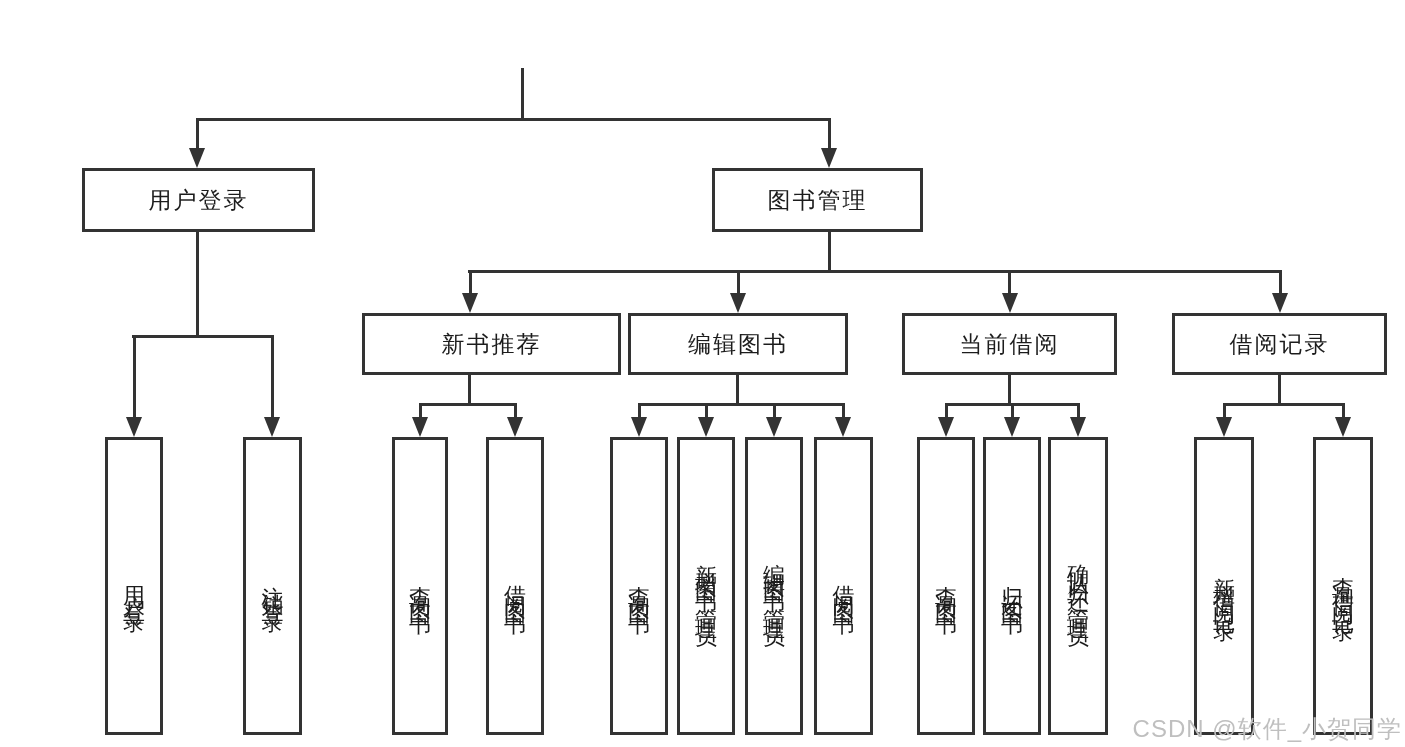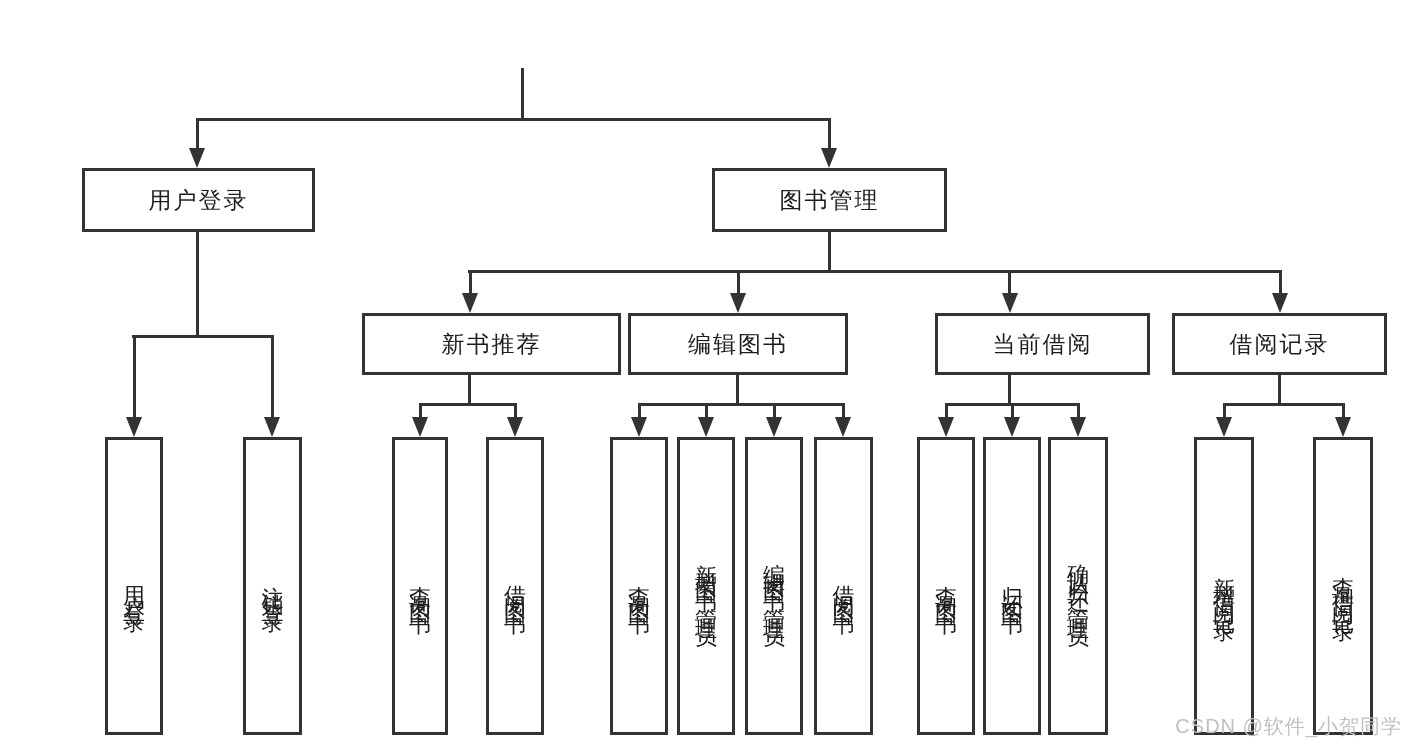--- a/index.html
+++ b/index.html
@@ -23,38 +23,38 @@
   }
   .vl{ position:absolute; width:3px; background:var(--line); }
   .hl{ position:absolute; height:3px; background:var(--line); }
   .ah{
     position:absolute; width:0; height:0;
     border-left:8px solid transparent; border-right:8px solid transparent;
     border-top:20px solid var(--line);
   }
   .watermark{
     position:absolute; top:713px; right:3px; z-index:6;
-    font-size:20px; letter-spacing:1px; color:var(--watermark); white-space:nowrap;
+    font-size:24px; letter-spacing:1px; color:var(--watermark); white-space:nowrap;
   }
 </style>
 </head>
 <body>
 
 <div id="canvas">
 
 
   <div class="vl" style="left:521px;top:68px;height:52px"></div>
   <div class="hl" style="left:196px;top:118px;width:635px"></div>
   <div class="vl" style="left:196px;top:118px;height:33px"></div>
   <div class="vl" style="left:828px;top:118px;height:33px"></div>
   <div class="ah" style="left:189px;top:148px"></div>
   <div class="ah" style="left:821px;top:148px"></div>
 
   <div class="box hbox" style="left:82px;top:168px;width:233px;height:64px">用户登录</div>
-  <div class="box hbox" style="left:712px;top:168px;width:235px;height:64px">图书管理</div>
+  <div class="box hbox" style="left:712px;top:168px;width:211px;height:64px">图书管理</div>
 
   <div class="vl" style="left:196px;top:232px;height:105px"></div>
   <div class="hl" style="left:132px;top:335px;width:142px"></div>
   <div class="vl" style="left:133px;top:335px;height:84px"></div>
   <div class="vl" style="left:271px;top:335px;height:84px"></div>
   <div class="ah" style="left:126px;top:417px"></div>
   <div class="ah" style="left:264px;top:417px"></div>
 
   <div class="vl" style="left:828px;top:232px;height:41px"></div>
   <div class="hl" style="left:468px;top:270px;width:814px"></div>
@@ -62,21 +62,21 @@
   <div class="vl" style="left:737px;top:270px;height:26px"></div>
   <div class="vl" style="left:1008px;top:270px;height:26px"></div>
   <div class="vl" style="left:1279px;top:270px;height:26px"></div>
   <div class="ah" style="left:462px;top:293px"></div>
   <div class="ah" style="left:730px;top:293px"></div>
   <div class="ah" style="left:1002px;top:293px"></div>
   <div class="ah" style="left:1272px;top:293px"></div>
 
   <div class="box hbox" style="left:362px;top:313px;width:259px;height:62px">新书推荐</div>
   <div class="box hbox" style="left:628px;top:313px;width:220px;height:62px">编辑图书</div>
-  <div class="box hbox" style="left:935px;top:313px;width:215px;height:62px">当前借阅</div>
+  <div class="box hbox" style="left:902px;top:313px;width:215px;height:62px">当前借阅</div>
   <div class="box hbox" style="left:1172px;top:313px;width:215px;height:62px">借阅记录</div>
 
   <div class="vl" style="left:468px;top:375px;height:31px"></div>
   <div class="hl" style="left:419px;top:403px;width:97px"></div>
   <div class="vl" style="left:419px;top:403px;height:16px"></div>
   <div class="vl" style="left:514px;top:403px;height:16px"></div>
   <div class="ah" style="left:412px;top:417px"></div>
   <div class="ah" style="left:507px;top:417px"></div>
 
   <div class="vl" style="left:736px;top:375px;height:31px"></div>

